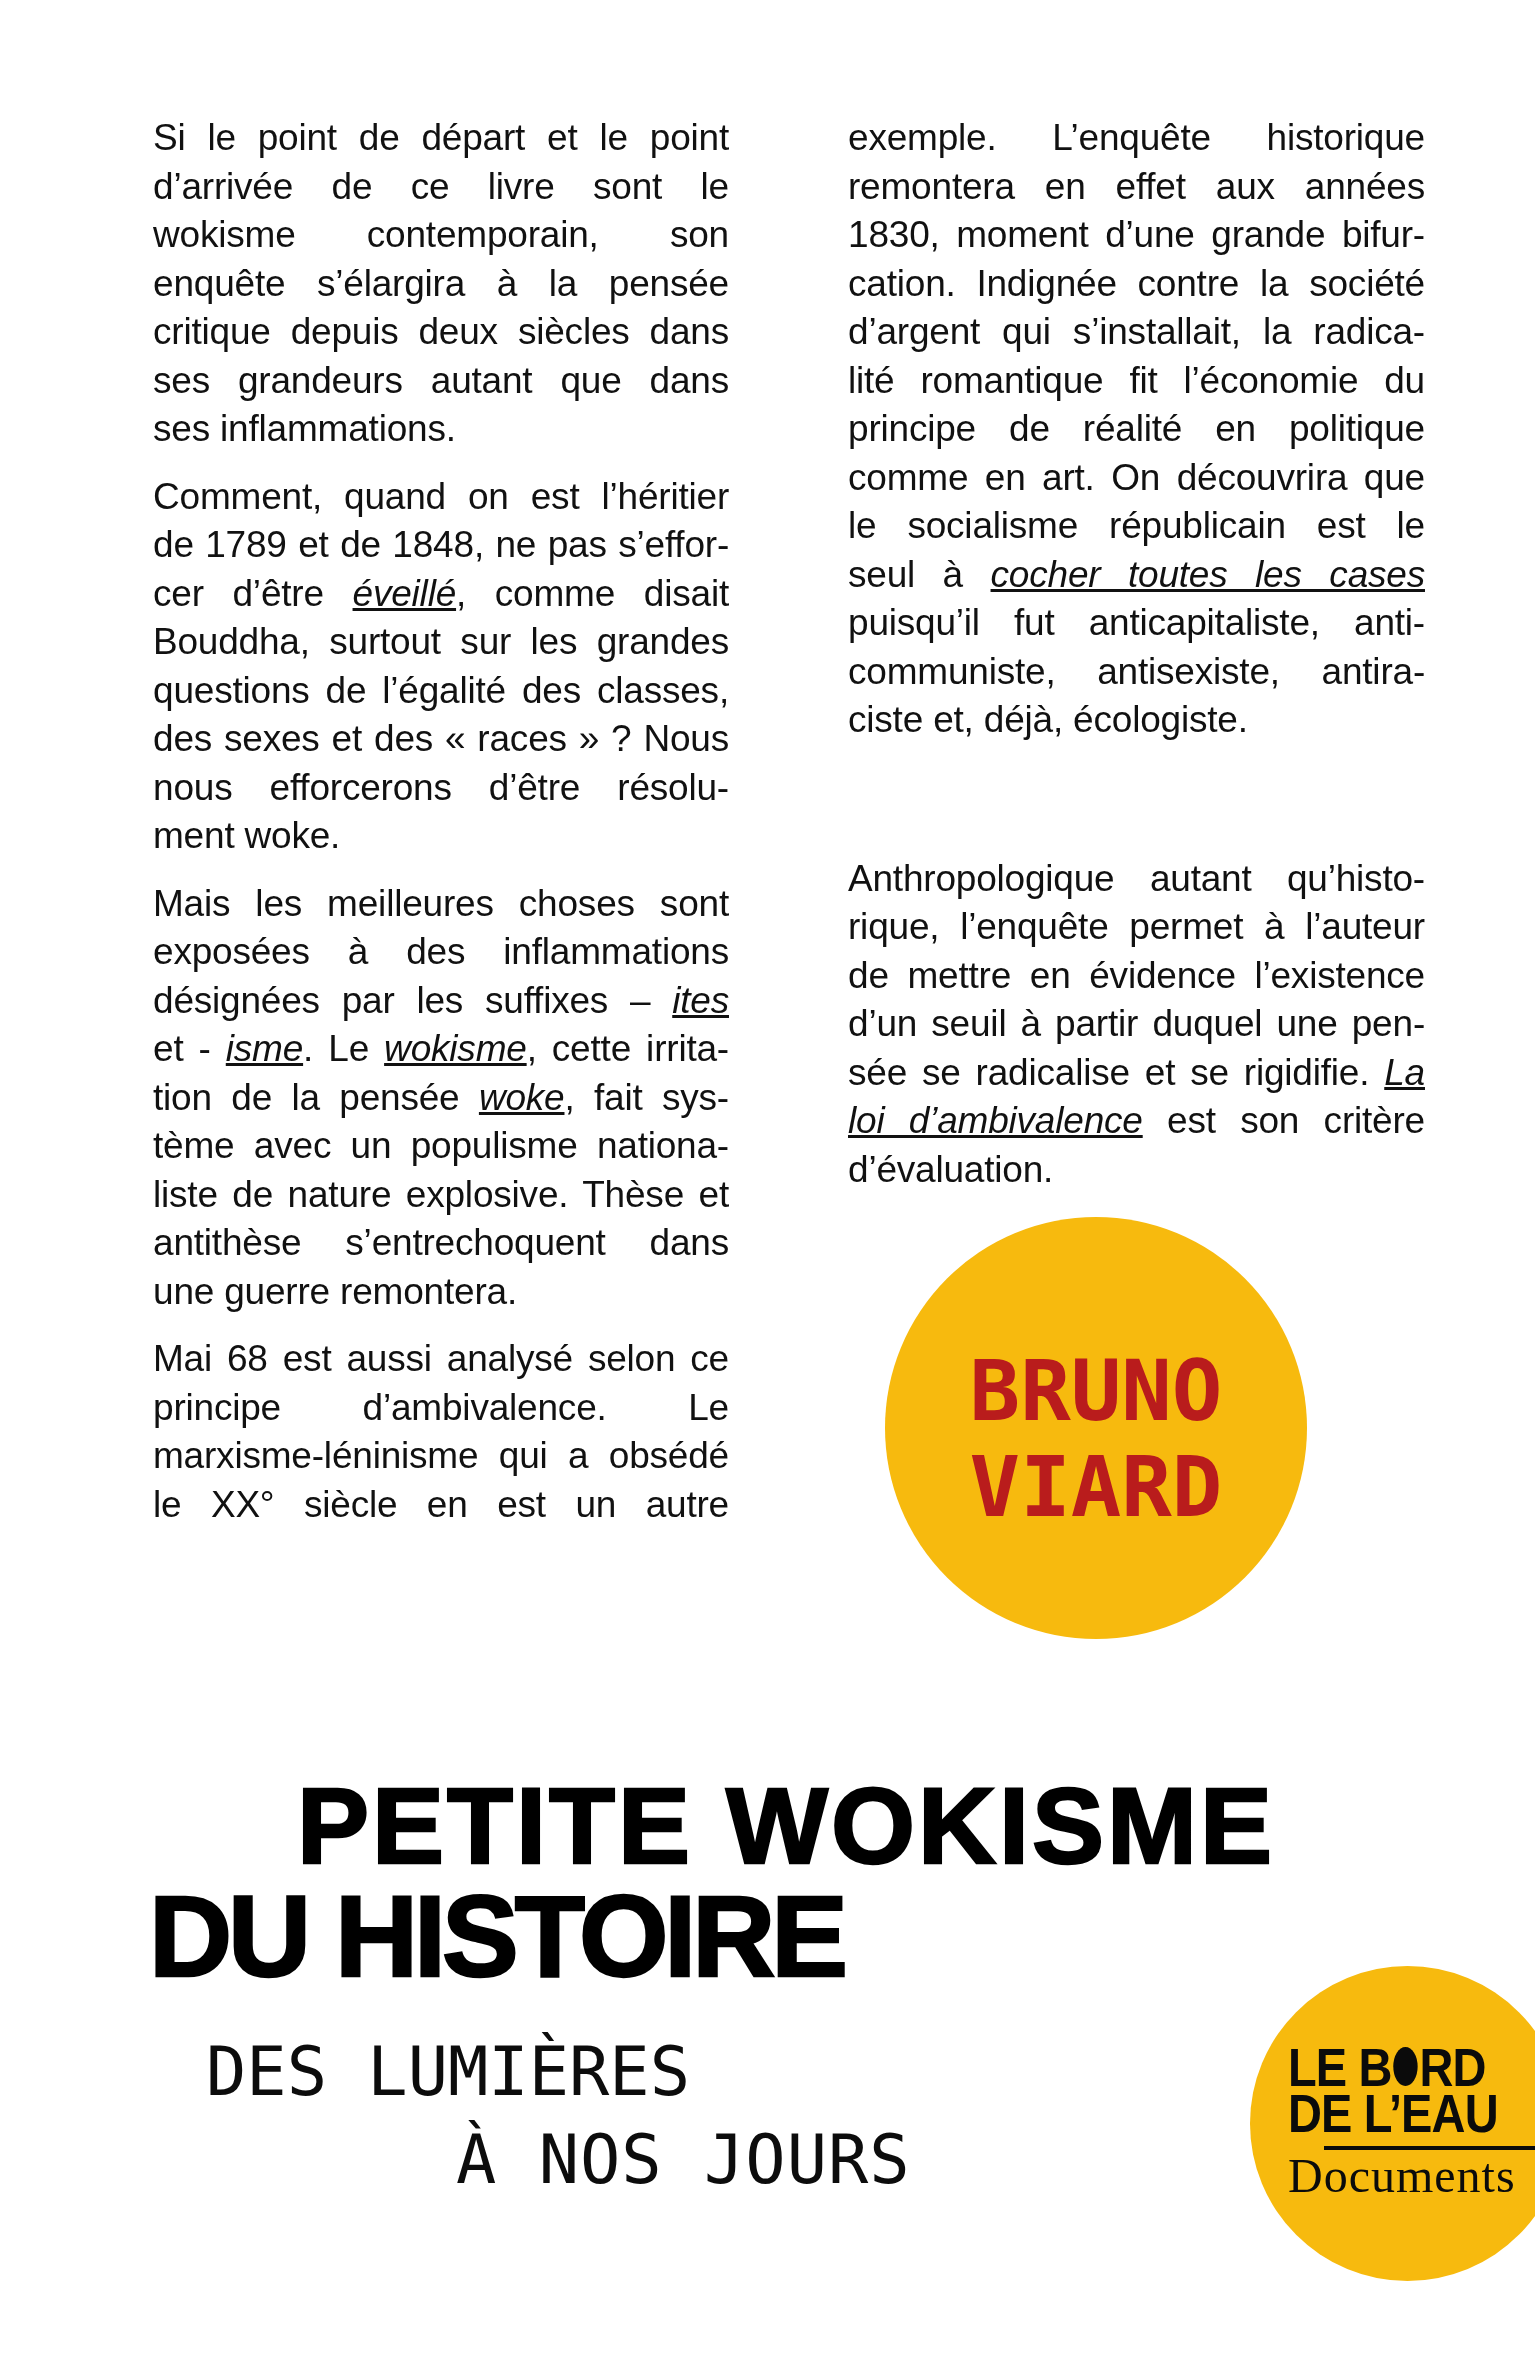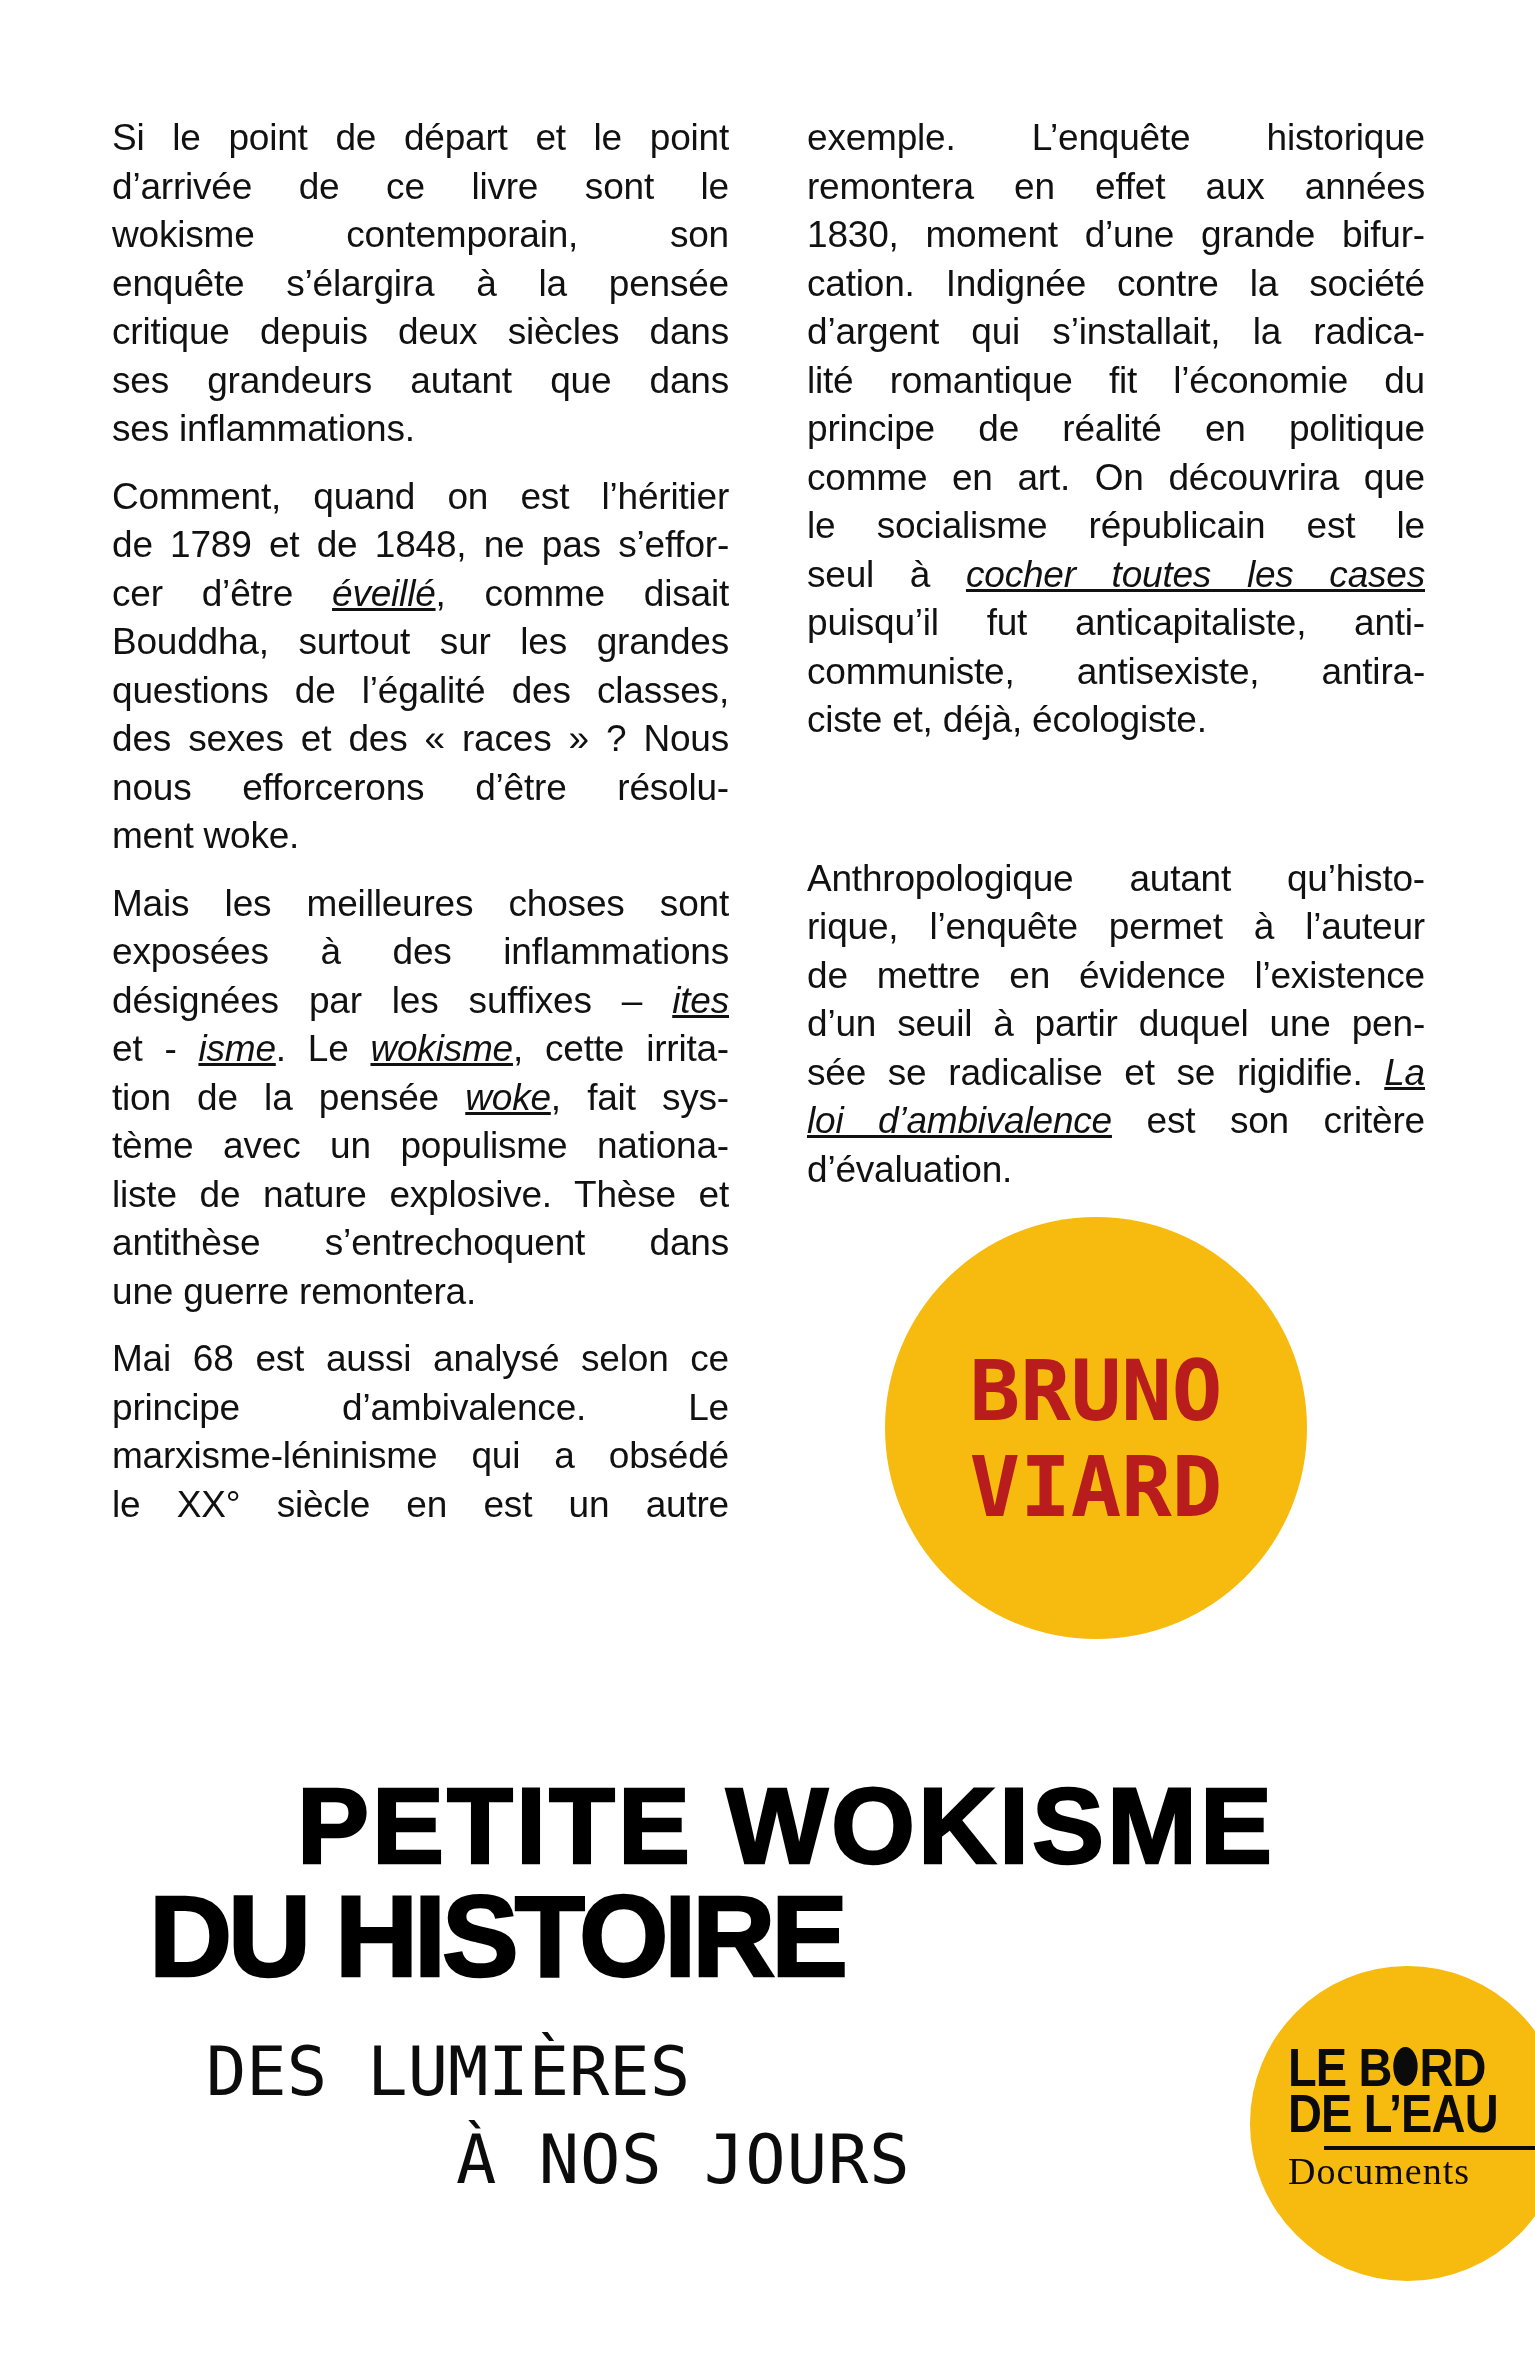--- a/index.html
+++ b/index.html
@@ -21,20 +21,21 @@
   }
   .col-left{left:112px;top:114px;width:617px;}
   .col-right{left:807px;top:114px;width:618px;}
   .para + .para{margin-top:19px;}
   .para.gap-before{margin-top:110px;}
   .line{
     height:48.5px;
     overflow:hidden;
     text-align:justify;
     text-align-last:justify;
+    margin-left:41px;
   }
   .line.last{text-align-last:left;}
   .line i{font-style:italic;text-decoration:underline;}
   
   .author-circle{
     position:absolute;
     left:885px;top:1217px;
     width:422px;height:422px;
     border-radius:50%;
     background:#F7BA0E;
@@ -101,21 +102,21 @@
   .publisher-rule{
     position:absolute;
     left:1324px;top:2146px;
     width:211px;height:4px;
     background:#0b0b0b;
   }
   .publisher-collection{
     position:absolute;
     left:1288px;top:2152px;
     font-family:"Liberation Serif", serif;
-    font-size:38px;
+    font-size:48px;
     line-height:1;
     letter-spacing:1px;
     color:#0b0b0b;
     white-space:nowrap;
   }
 </style>
 </head>
 <body>
 
 <div class="page">

